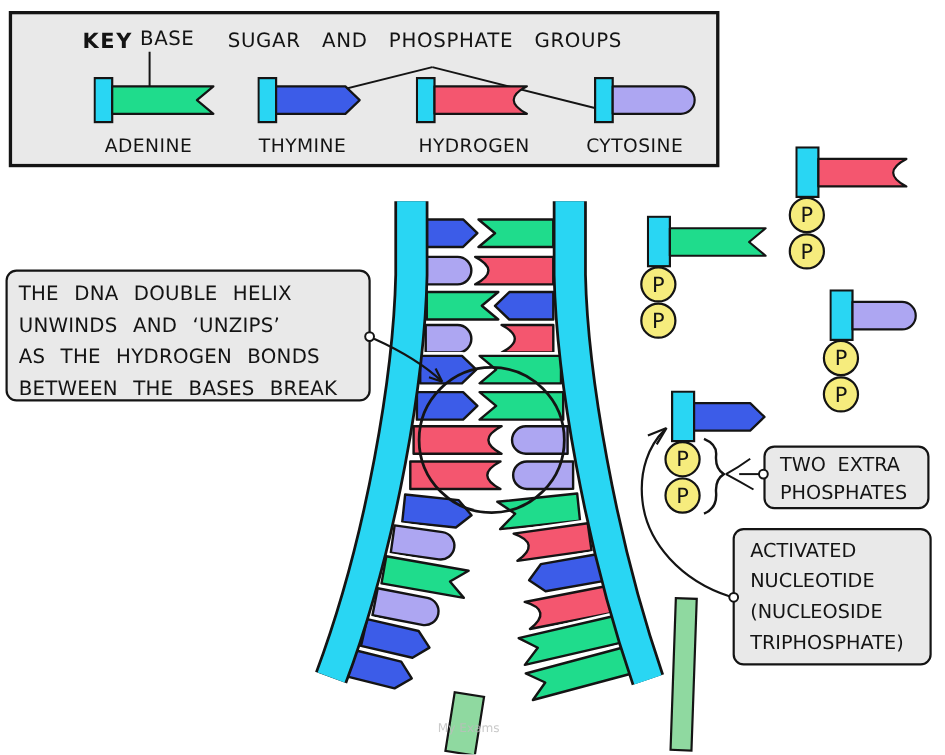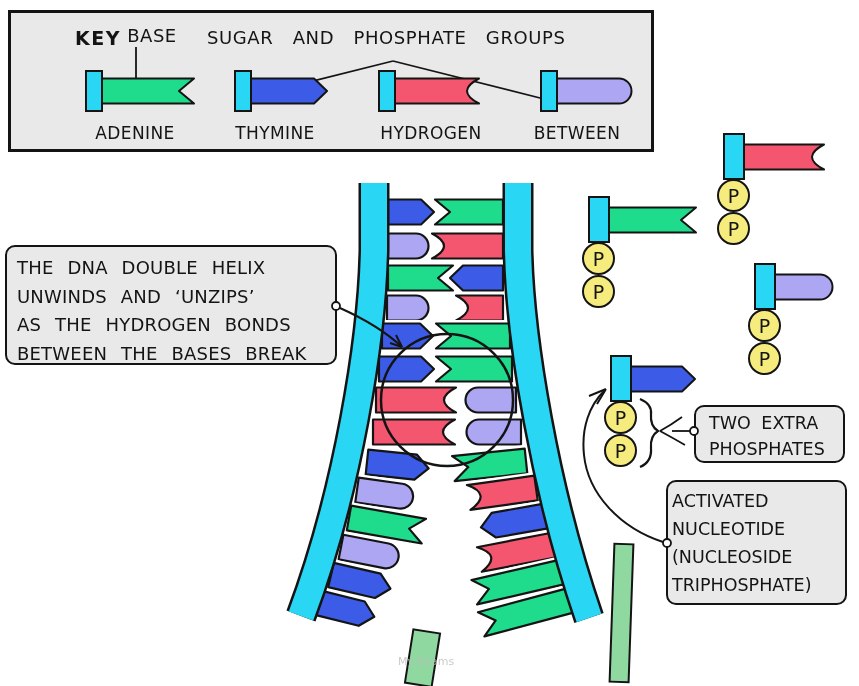--- a/index.html
+++ b/index.html
@@ -25,21 +25,21 @@
 
   
   .note-box{
     position:absolute;background:#e9e9e9;border:2.5px solid #141414;box-sizing:border-box;
     border-radius:10px;z-index:20;
   }
   .note-left{left:5px;top:245px;width:332px;height:120px;padding:7px 10px;
     font-size:18px;line-height:28.5px;word-spacing:8px;letter-spacing:.2px;}
   .two-extra{left:694px;top:405px;width:151px;height:58px;padding:3px 0 0 13px;
     font-size:17.5px;line-height:26px;word-spacing:5px;}
-  .activated{left:666px;top:480px;width:181px;height:125px;padding:5px 0 0 4px;
+  .activated{left:666px;top:480px;width:181px;height:125px;padding:5px 0 0 14px;
     font-size:17.5px;line-height:28px;}
 
   
   .nucleotide{position:absolute;width:120px;height:120px;z-index:20;}
   .p-circle{
     position:absolute;left:-6px;width:33px;height:33px;border-radius:50%;
     background:#f6ec7d;border:2px solid #141414;box-sizing:border-box;
     display:flex;align-items:center;justify-content:center;font-size:19px;color:#141414;
   }
   .p1{top:46px;} .p2{top:79px;}
@@ -152,21 +152,21 @@
           <rect x="1" y="2" width="16" height="40" fill="#29d6f3" stroke="#141414" stroke-width="2"></rect>
           <path d="M0 -12.5 L84 -12.5 Q60 0 84 12.5 L0 12.5 Z" transform="translate(17 22)" fill="#f4566f" stroke="#141414" stroke-width="2" stroke-linejoin="round"></path>
         </svg>
       <div class="key-item-label">HYDROGEN</div>
     </div>
     <div class="key-item" style="left:510px;">
       <svg width="112" height="44" viewBox="0 0 112 44" style="margin-left:19px;">
           <rect x="1" y="2" width="16" height="40" fill="#29d6f3" stroke="#141414" stroke-width="2"></rect>
           <path d="M0 -12.5 L62 -12.5 A12.5 12.5 0 0 1 62 12.5 L0 12.5 Z" transform="translate(17 22)" fill="#ada6f2" stroke="#141414" stroke-width="2" stroke-linejoin="round"></path>
         </svg>
-      <div class="key-item-label">BETWEEN</div>
+      <div class="key-item-label">CYTOSINE</div>
     </div>
   </div>
 
   <div class="note-box note-left">
     <div>THE DNA DOUBLE HELIX</div>
     <div>UNWINDS AND ‘UNZIPS’</div>
     <div>AS THE HYDROGEN BONDS</div>
     <div>BETWEEN THE BASES BREAK</div>
   </div>
 

